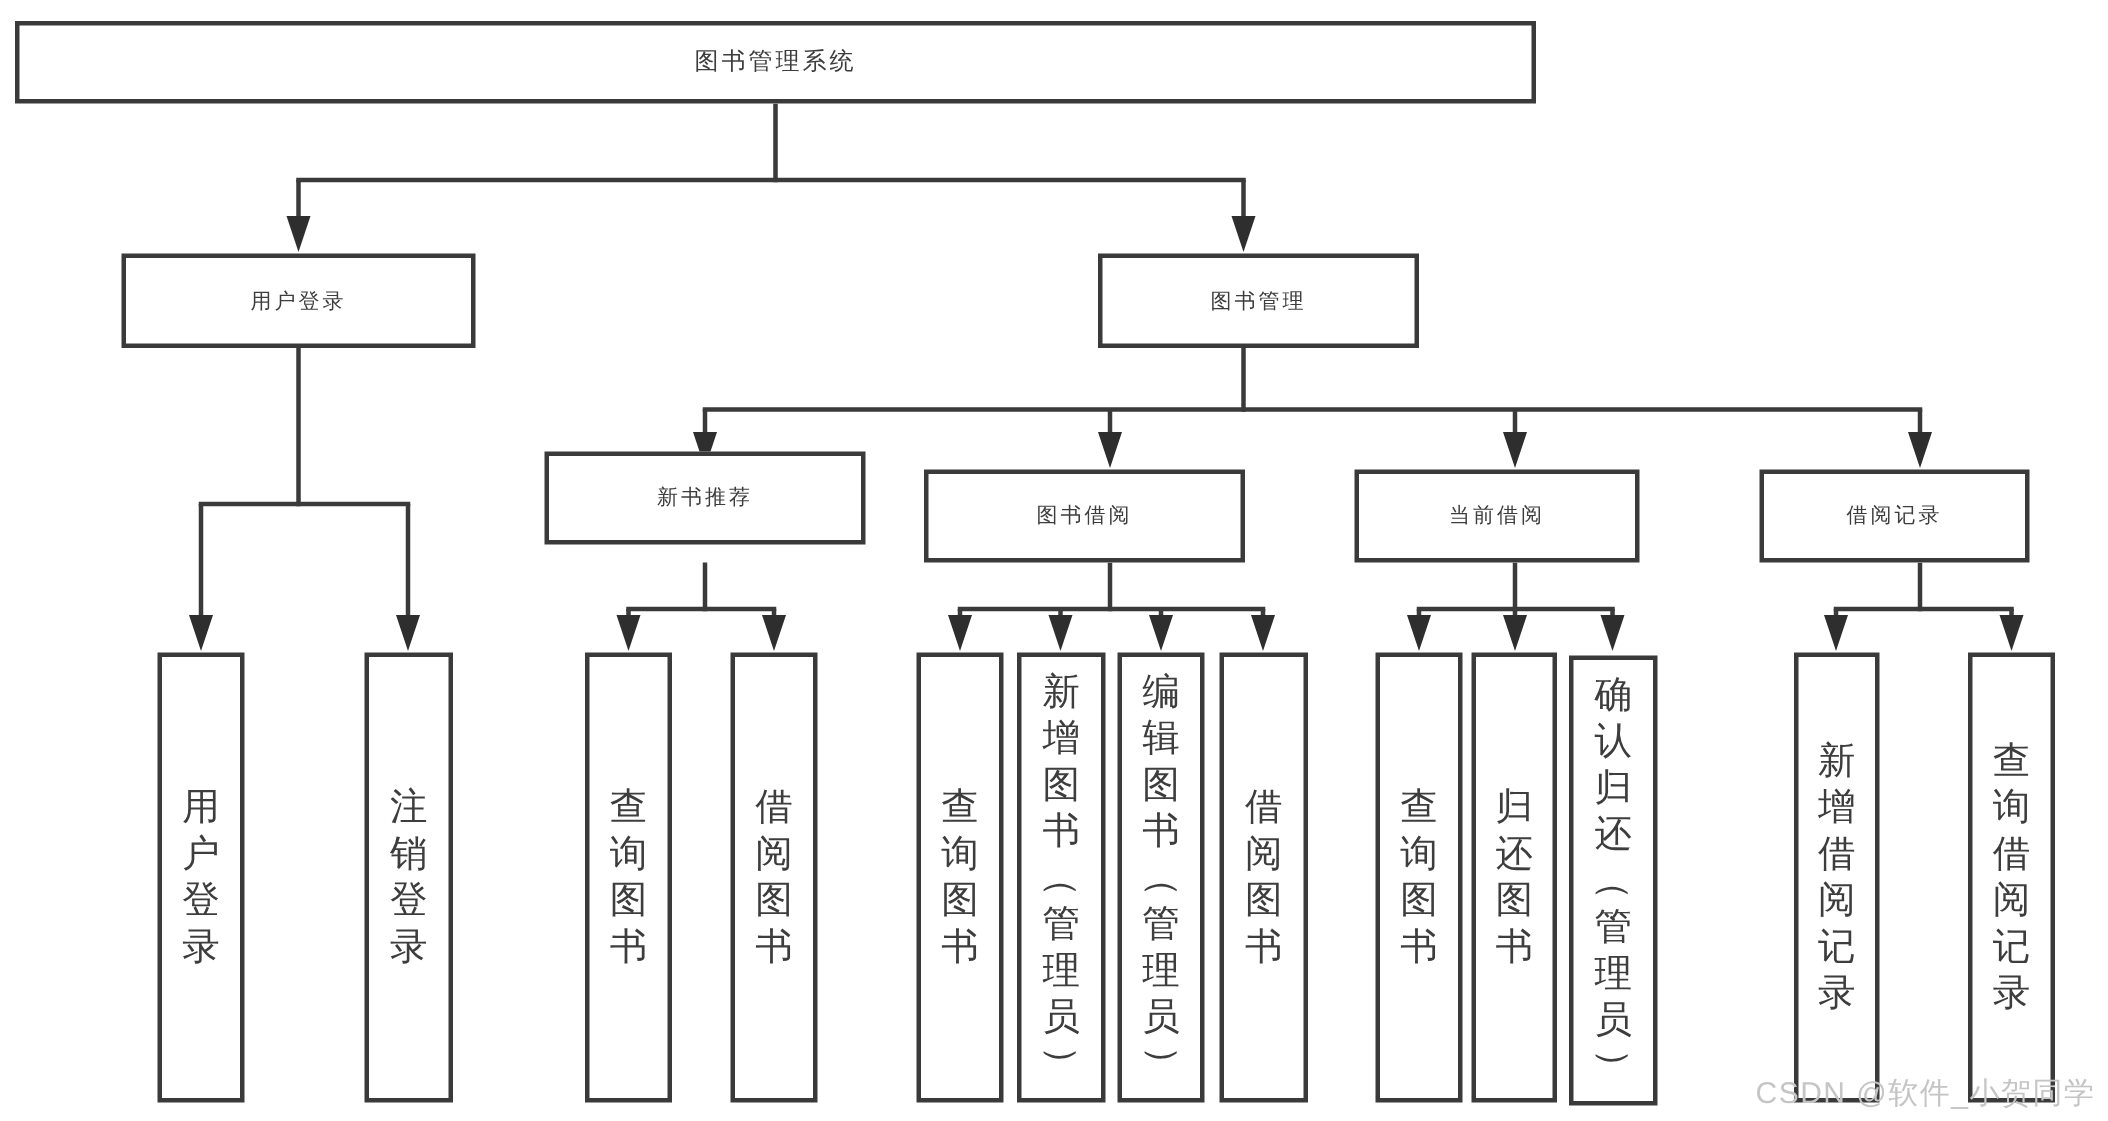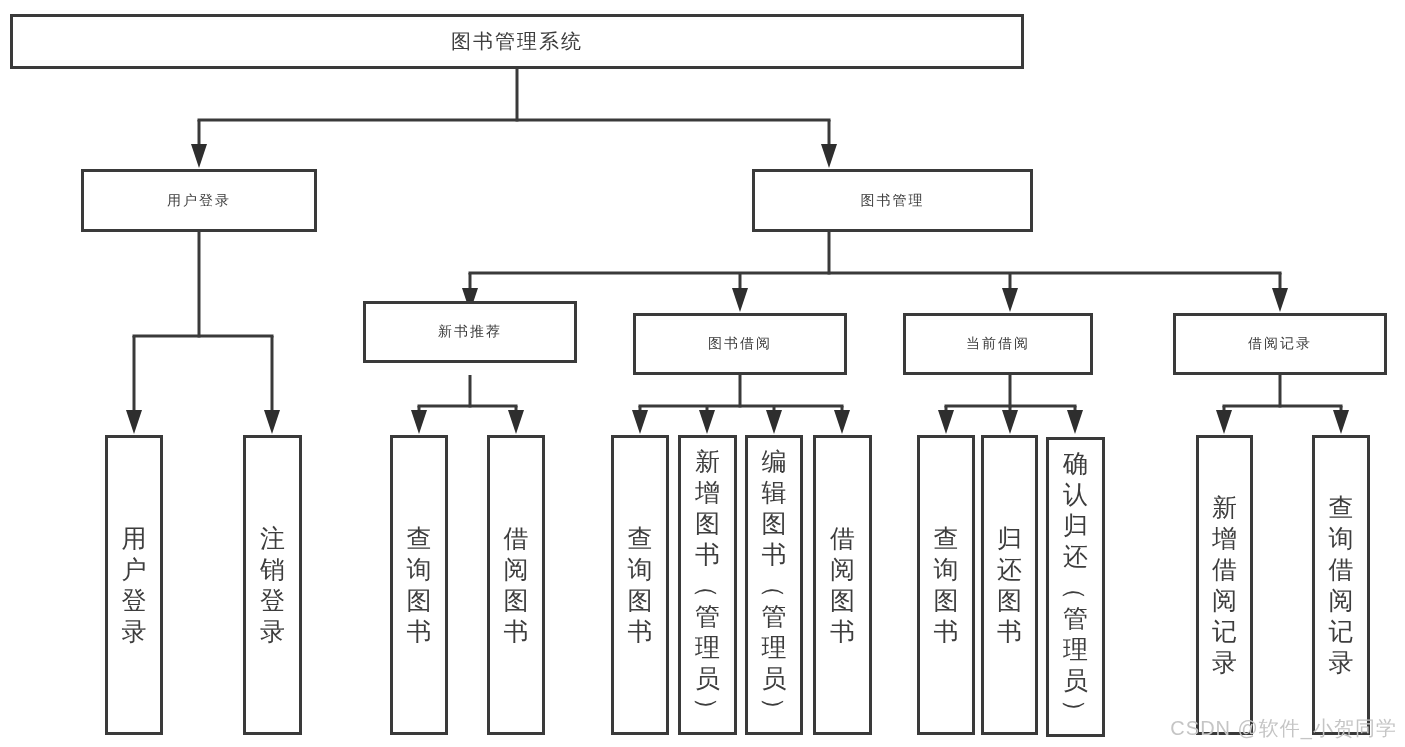--- a/index.html
+++ b/index.html
@@ -25,21 +25,21 @@
     align-items: center;
     justify-content: center;
     color: #3d3d3d;
     z-index: 1;
   }
   .hlabel {
     font-size: 14px;
     letter-spacing: 2px;
     white-space: nowrap;
   }
-  .root-box .hlabel { font-size: 20px; text-align: center; }
+  .root-box .hlabel { font-size: 16px; text-align: center; }
   .vtext {
     display: flex;
     flex-direction: column;
     align-items: center;
     gap: 6px;
     font-size: 25px;
     line-height: 1;
     color: #3d3d3d;
   }
   .vchar { display: block; line-height: 1; }
@@ -125,34 +125,34 @@
     </g>
   </svg>
 
   <div class="box root-box" style="left:10px; top:14px; width:1014px; height:55px;">
     <span class="hlabel">图书管理系统</span>
   </div>
 
   <div class="box" style="left:81px; top:169px; width:236px; height:63px;">
     <span class="hlabel">用户登录</span>
   </div>
-  <div class="box" style="left:752px; top:169px; width:281px; height:63px;">
+  <div class="box" style="left:732px; top:169px; width:214px; height:63px;">
     <span class="hlabel">图书管理</span>
   </div>
 
   <div class="box" style="left:363px; top:301px; width:214px; height:62px;">
     <span class="hlabel">新书推荐</span>
   </div>
-  <div class="box" style="left:633px; top:313px; width:214px; height:62px;">
+  <div class="box" style="left:616px; top:313px; width:214px; height:62px;">
     <span class="hlabel">图书借阅</span>
   </div>
   <div class="box" style="left:903px; top:313px; width:190px; height:62px;">
     <span class="hlabel">当前借阅</span>
   </div>
-  <div class="box" style="left:1173px; top:313px; width:214px; height:62px;">
+  <div class="box" style="left:1173px; top:313px; width:180px; height:62px;">
     <span class="hlabel">借阅记录</span>
   </div>
 
   <div class="box" style="left:105px; top:435px; width:58px; height:300px;">
     <span class="vtext">
         <span class="vchar">用</span>
         <span class="vchar">户</span>
         <span class="vchar">登</span>
         <span class="vchar">录</span>
       </span>

